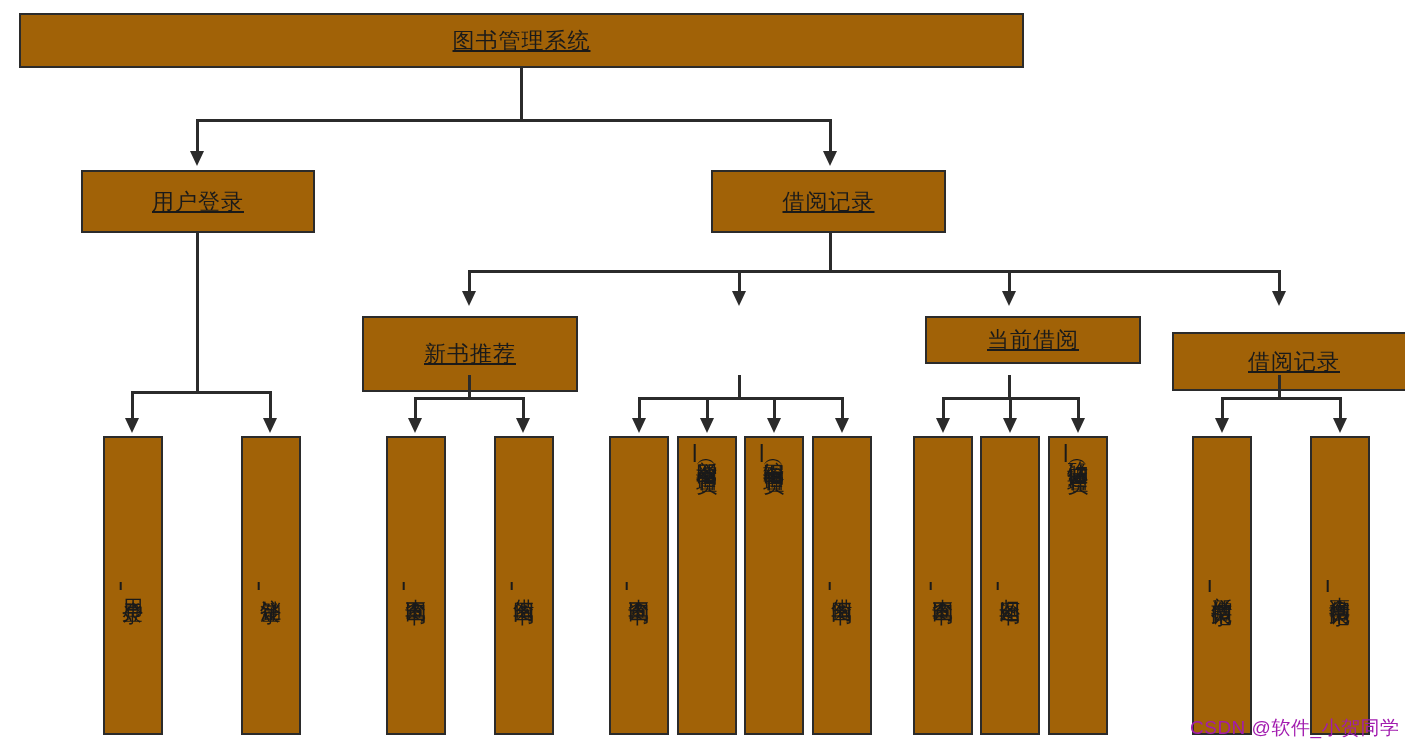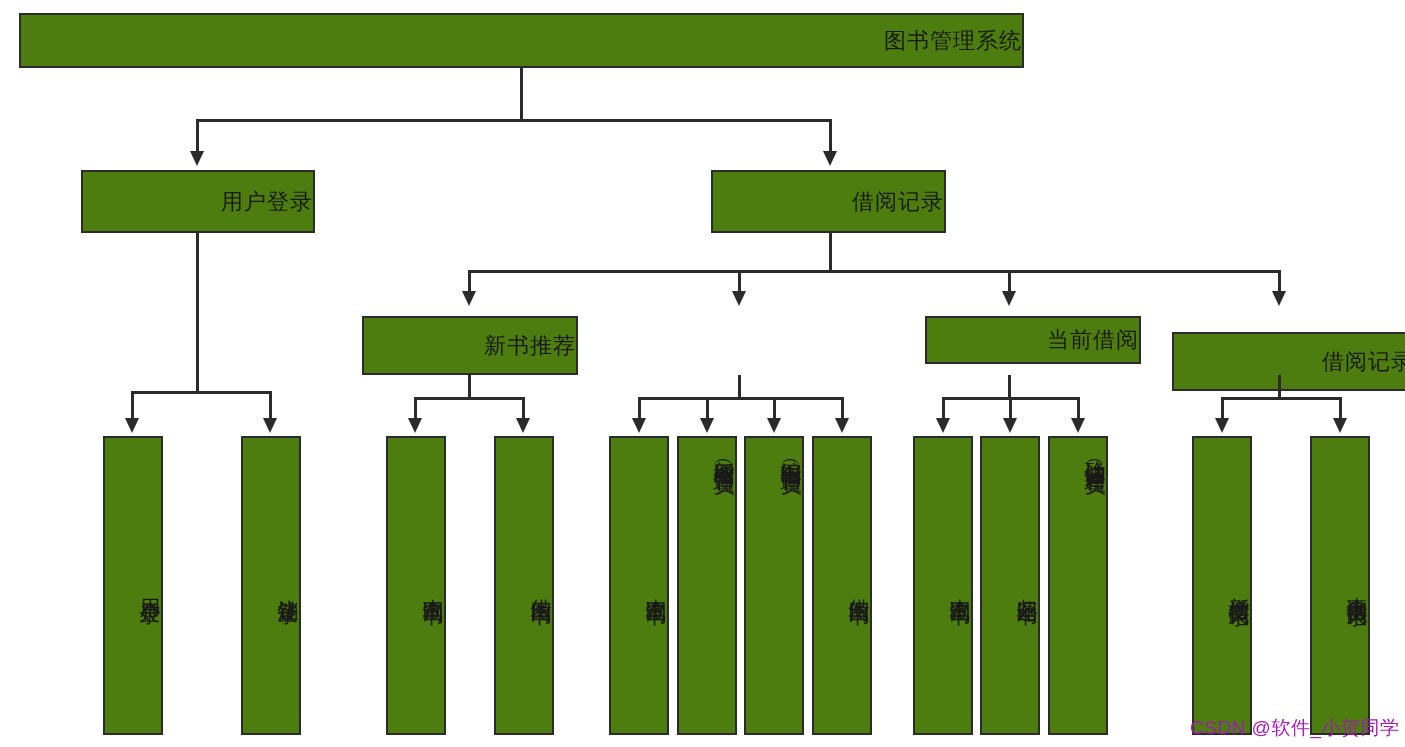--- a/index.html
+++ b/index.html
@@ -14,25 +14,26 @@
     position: relative;
     width: 1405px;
     height: 747px;
     background: #ffffff;
     overflow: hidden;
   }
   .node {
     position: absolute;
     box-sizing: border-box;
     border: 2.5px solid #2b2b2b;
-    background: #4d7c0f;
+    background: #a16207;
     display: flex;
     align-items: center;
-    justify-content: flex-end;
+    justify-content: center;
     color: #1a1a1a;
+    text-decoration: underline;
   }
   .node.h {
     font-size: 22px;
     letter-spacing: 1px;
   }
   .node.v {
     font-size: 21px;
   }
   .node.v .vlabel {
     writing-mode: vertical-rl;
@@ -110,21 +111,21 @@
   <div class="edge hline" style="left:468px; top:270px; width:812px; height:2.5px;"></div>
   <div class="edge vline" style="left:468px; top:270px; width:2.5px; height:23px;"></div>
   <div class="arrow" style="left:462px; top:291px;"></div>
   <div class="edge vline" style="left:738px; top:270px; width:2.5px; height:23px;"></div>
   <div class="arrow" style="left:732px; top:291px;"></div>
   <div class="edge vline" style="left:1008px; top:270px; width:2.5px; height:23px;"></div>
   <div class="arrow" style="left:1002px; top:291px;"></div>
   <div class="edge vline" style="left:1278px; top:270px; width:2.5px; height:23px;"></div>
   <div class="arrow" style="left:1272px; top:291px;"></div>
 
-  <div class="node h" style="left:362px; top:316px; width:216px; height:59px;">
+  <div class="node h" style="left:362px; top:316px; width:216px; height:76px;">
     <span>新书推荐</span>
   </div>
   <div class="node h" style="left:925px; top:316px; width:216px; height:48px;">
     <span>当前借阅</span>
   </div>
   <div class="node h" style="left:1172px; top:332px; width:244px; height:59px;">
     <span>借阅记录</span>
   </div>
 
   <div class="edge vline" style="left:468px; top:375px; width:2.5px; height:24px;"></div>

